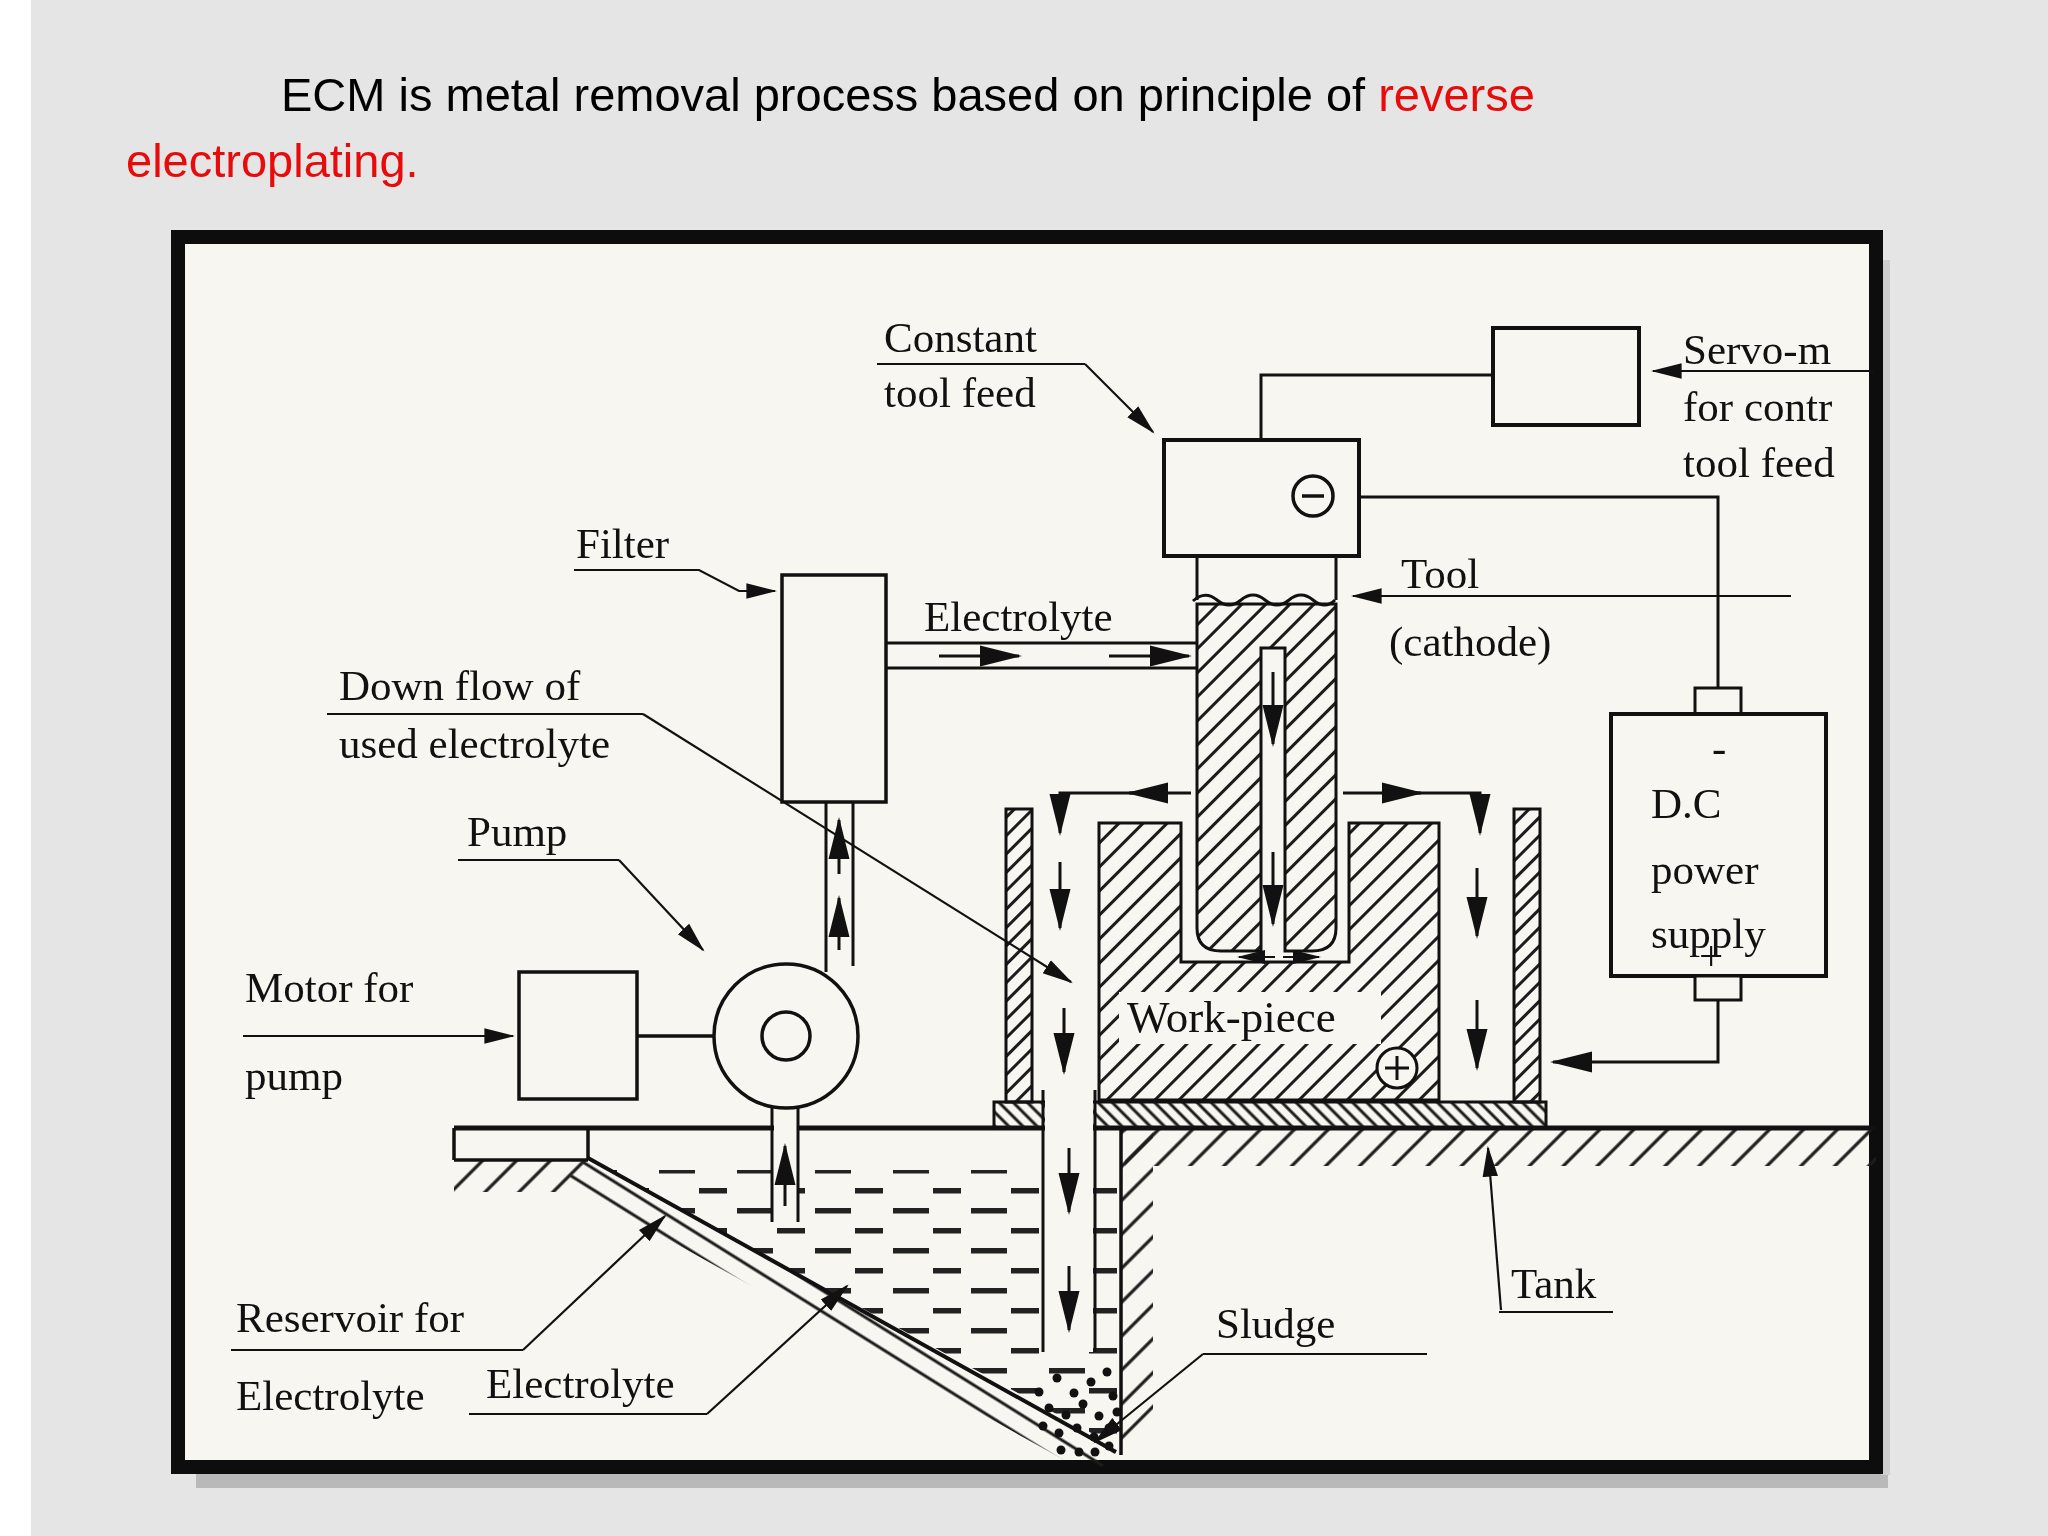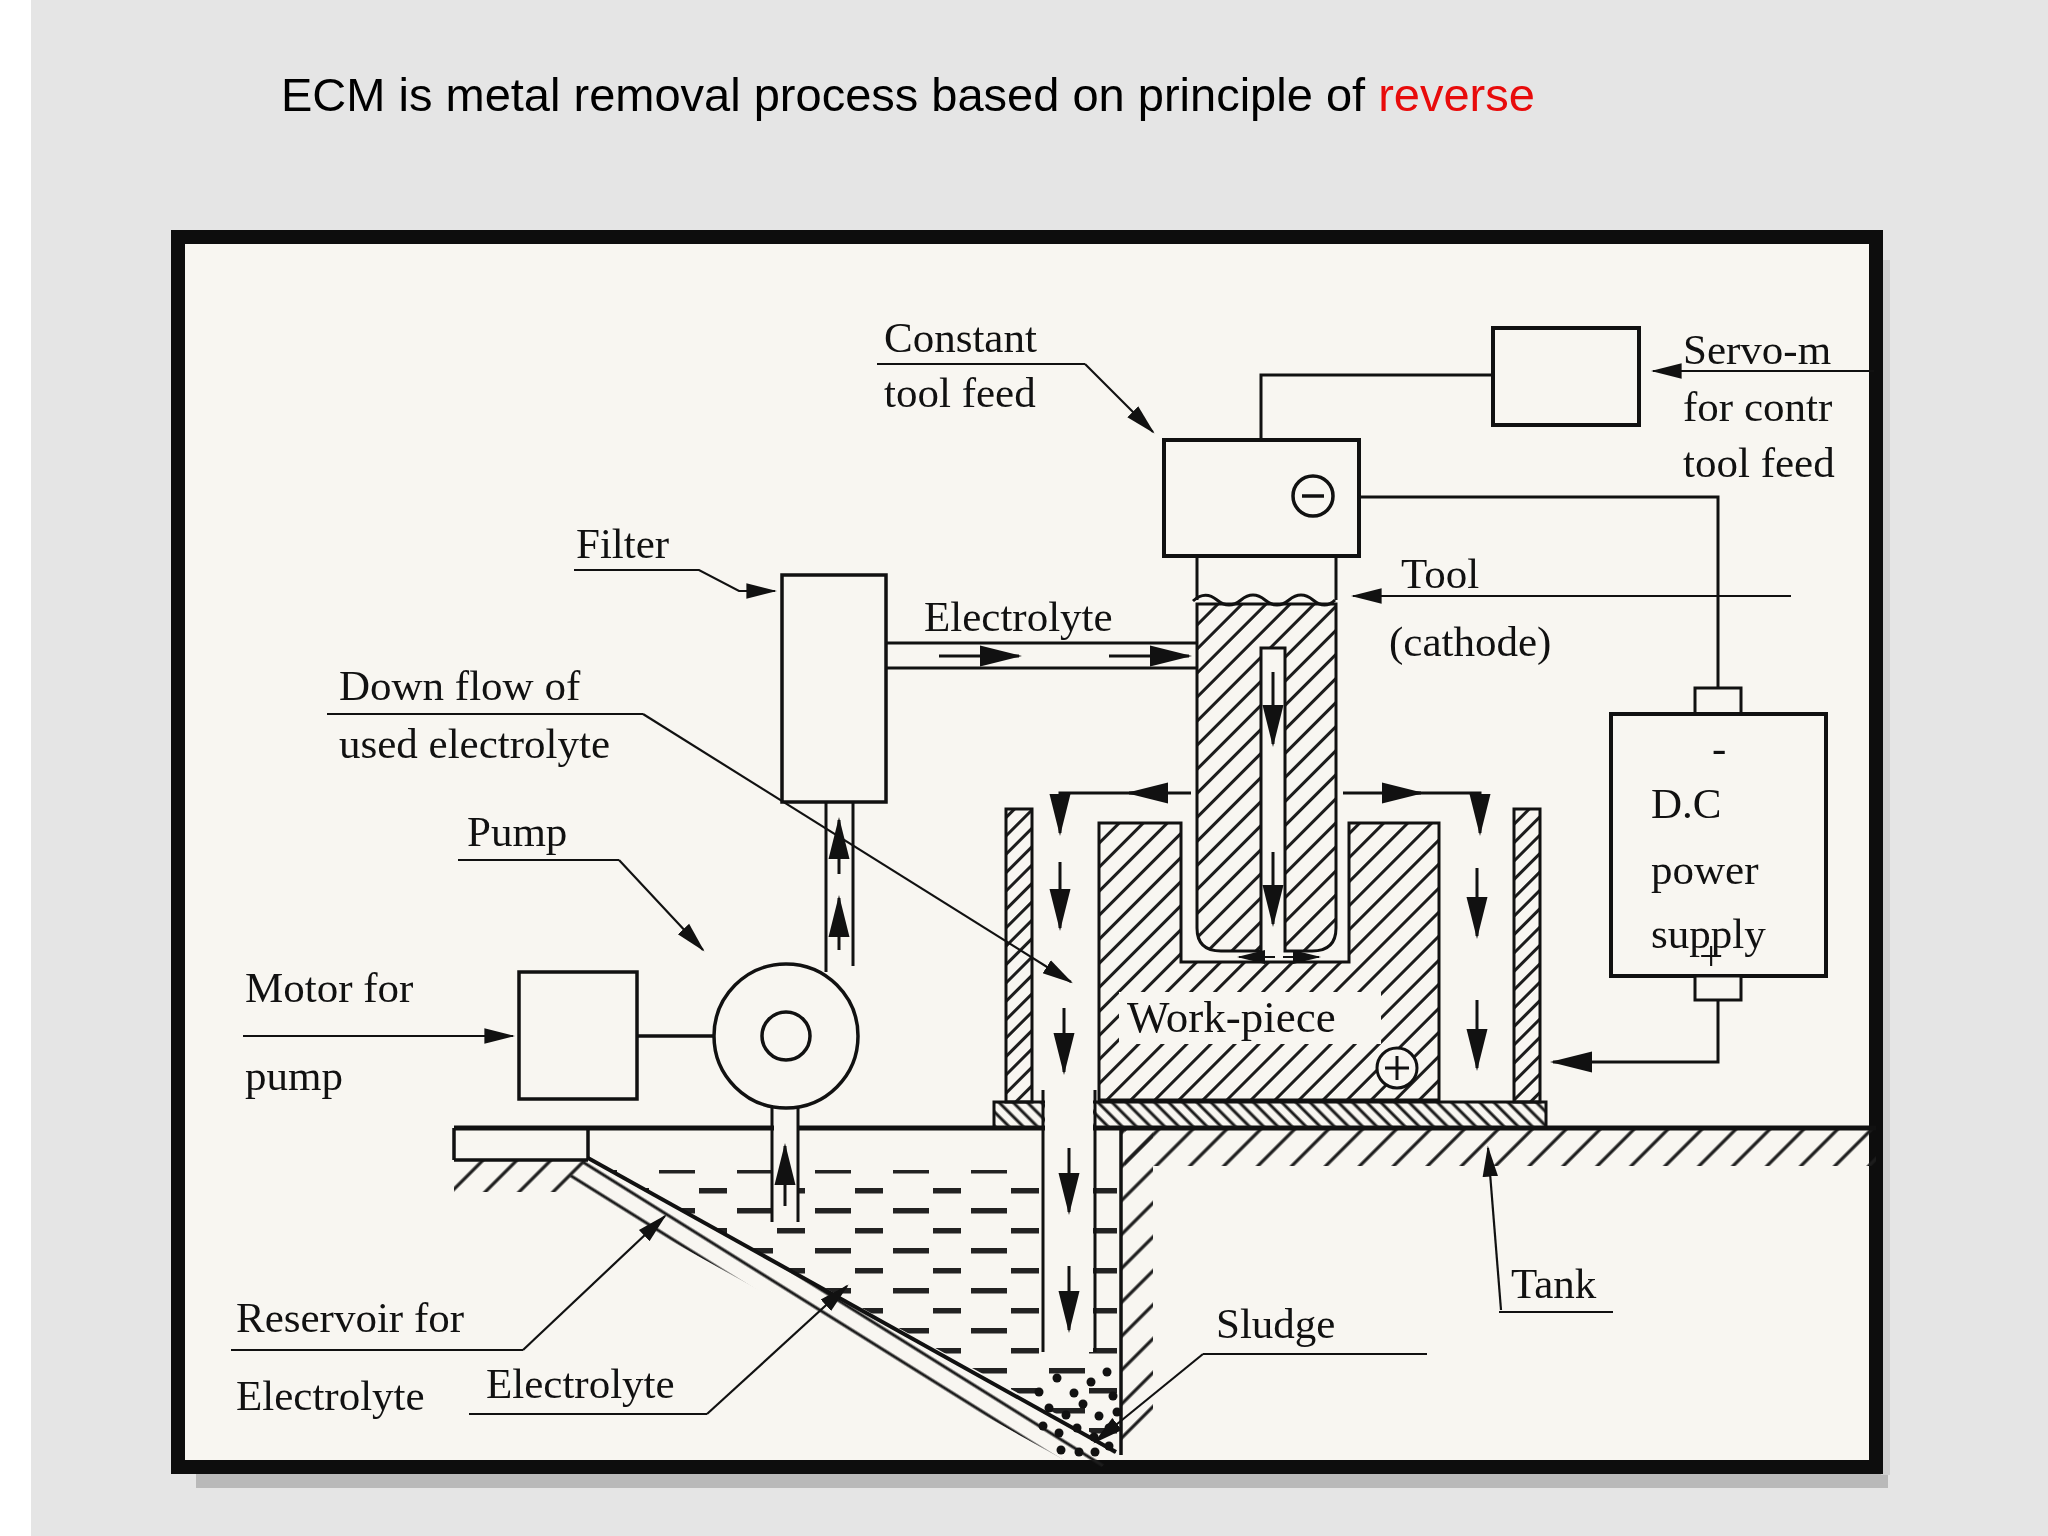--- a/index.html
+++ b/index.html
@@ -13,20 +13,21 @@
   .lbl{font-size:43px;}
   .lblBig{font-size:45px;}
   .ln{stroke:#111;fill:none;}
 </style>
 </head>
 <body>
 <div id="page">
 
 <div id="title">
   <div class="ind"><span>ECM is metal removal process based on principle of </span><span class="red">reverse</span></div>
+  <div class="red">electroplating.</div>
 </div>
 
 <svg width="2048" height="1536" viewBox="0 0 2048 1536">
   <defs>
     <marker id="mA" viewBox="0 0 14 9" refX="13" refY="4.5" markerWidth="14" markerHeight="9" orient="auto">
       <path d="M0,1 L14,4.5 L0,8 Z" fill="#111"></path>
     </marker>
     <pattern id="pHatch" patternUnits="userSpaceOnUse" width="17" height="17" patternTransform="rotate(45)">
       <line x1="8.5" y1="0" x2="8.5" y2="17" stroke="#1c1c1c" stroke-width="3"></line>
     </pattern>

